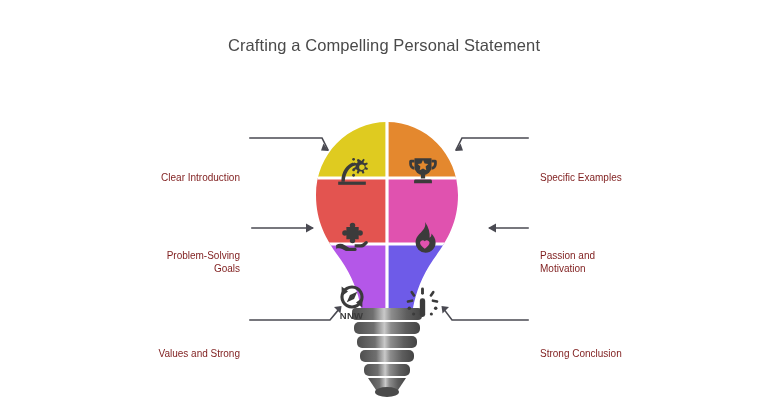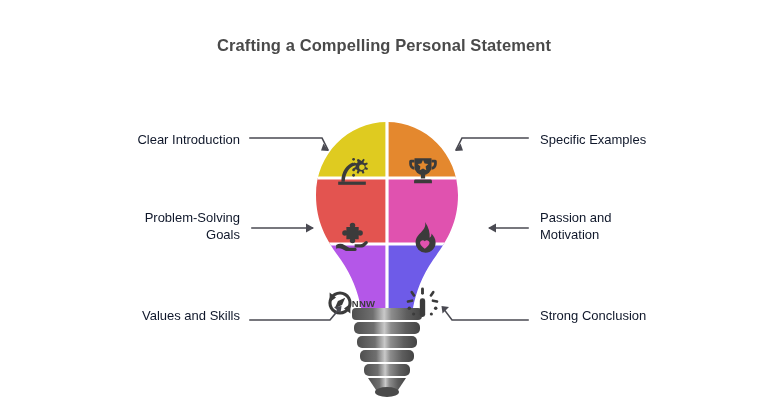--- a/index.html
+++ b/index.html
@@ -22,21 +22,21 @@
     height: 402px;
   }
 
   #chart-title {
     position: absolute;
     top: 36px;
     left: 0;
     width: 768px;
     text-align: center;
     font-size: 16.5px;
-    font-weight: bold;
+    font-weight: normal;
     color: #4a4a4a;
     letter-spacing: 0.1px;
   }
 
   
   #bulb-stage {
     position: absolute;
     left: 296px;
     top: 112px;
     width: 182px;
@@ -45,21 +45,21 @@
   #bulb-svg {
     position: absolute;
     left: 0;
     top: 0;
   }
 
   
   .icon-cell {
     position: absolute;
     display: flex;
-    flex-direction: row;
+    flex-direction: column;
     align-items: center;
     justify-content: center;
     color: #3b3b3b;
   }
   .icon-cell svg { display: block; }
   .compass-label {
     font-size: 9.5px;
     font-weight: bold;
     letter-spacing: 0.2px;
     margin-top: 1px;
@@ -71,24 +71,25 @@
   #cell-icon-0 { left: 20px;  top: 26px;  width: 71px; height: 66px; }
   #cell-icon-1 { left: 91px;  top: 26px;  width: 71px; height: 66px; }
   #cell-icon-2 { left: 20px;  top: 92px;  width: 71px; height: 66px; }
   #cell-icon-3 { left: 91px;  top: 92px;  width: 71px; height: 66px; }
   #cell-icon-4 { left: 20px;  top: 158px; width: 71px; height: 66px; }
   #cell-icon-5 { left: 91px;  top: 158px; width: 71px; height: 66px; }
 
   
   .callout {
     position: absolute;
-    font-size: 13px;
-    color: #0f172a;
+    font-size: 10px;
+    color: #7f1d1d;
     line-height: 1.32;
     white-space: pre-line;
+    margin-top: 40px;
   }
   .callout.left  { text-align: right; }
   .callout.right { text-align: left; }
 
   #callout-text-0 { right: 528px; top: 131px; width: 240px; }
   #callout-text-1 { right: 528px; top: 209px; width: 240px; }
   #callout-text-2 { right: 528px; top: 307px; width: 240px; }
   #callout-text-3 { left: 540px;  top: 131px; width: 230px; }
   #callout-text-4 { left: 540px;  top: 209px; width: 230px; }
   #callout-text-5 { left: 540px;  top: 307px; width: 230px; }
@@ -244,21 +245,21 @@
       <path d="M528,320 H452 L443,308"></path>
       <path d="M449,307 L441.5,306 L442.5,313.5" fill="#4a4a52" stroke="none"></path>
     </g>
   </svg>
 
   <div class="callout left" id="callout-text-0">Clear Introduction</div>
 
   <div class="callout left" id="callout-text-1">Problem-Solving
 Goals</div>
 
-  <div class="callout left" id="callout-text-2">Values and Skills</div>
+  <div class="callout left" id="callout-text-2">Values and Strong</div>
 
   <div class="callout right" id="callout-text-3">Specific Examples</div>
 
   <div class="callout right" id="callout-text-4">Passion and
 Motivation</div>
 
   <div class="callout right" id="callout-text-5">Strong Conclusion</div>
 
 </div>
 

